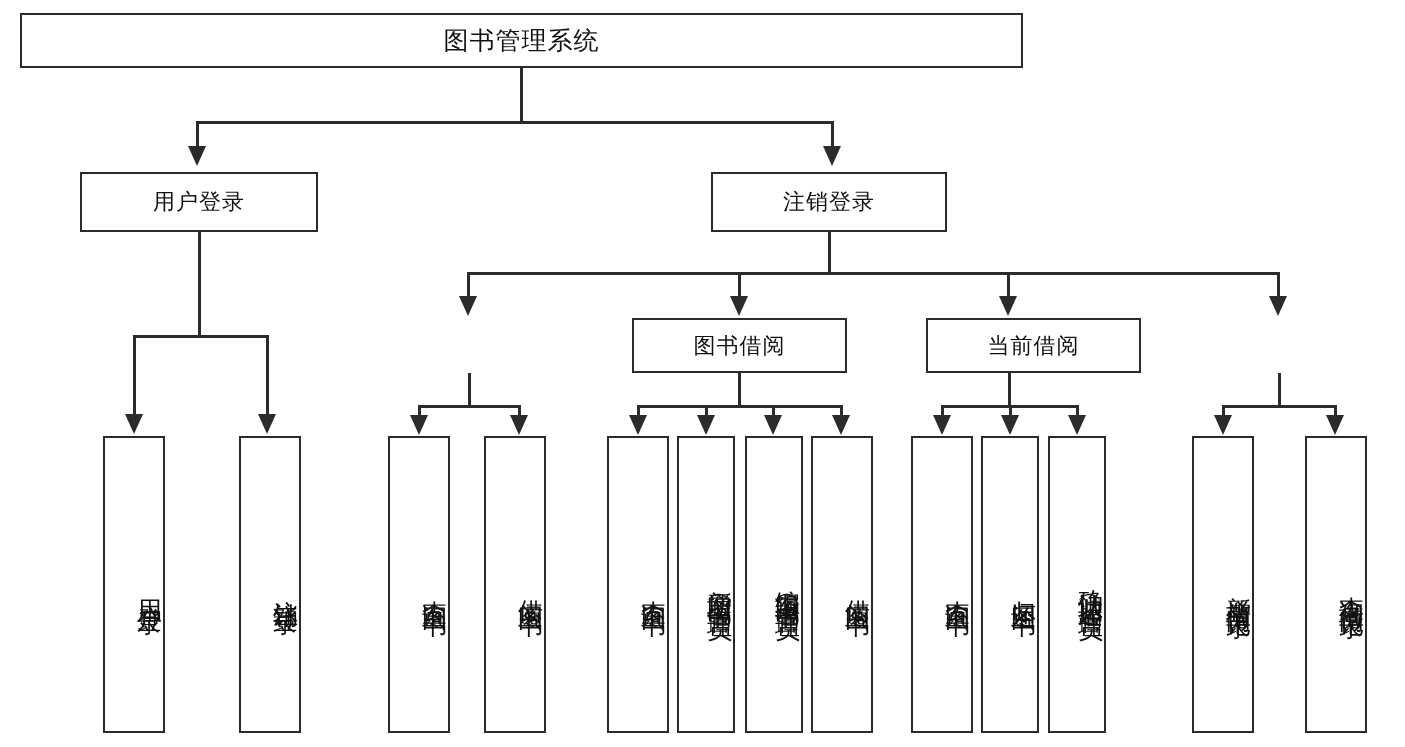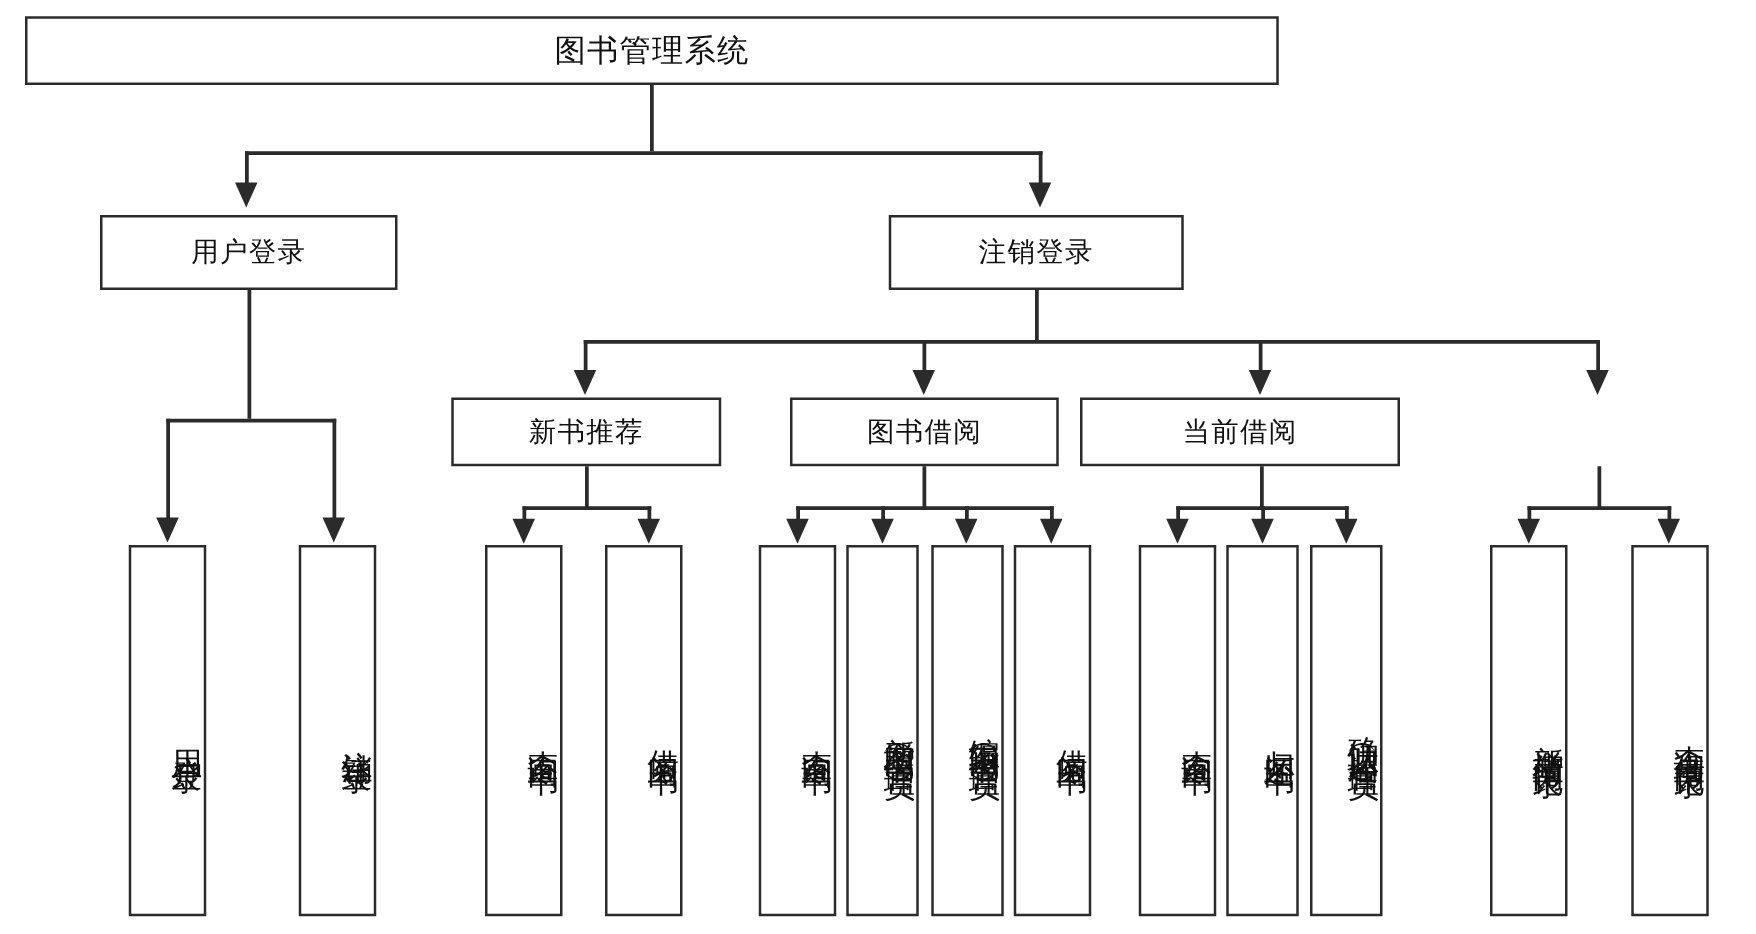--- a/index.html
+++ b/index.html
@@ -110,27 +110,24 @@
   <div class="edge hline" style="left:467px; top:272px; width:813px; height:3px;"></div>
   <div class="edge vline" style="left:467px; top:272px; width:3px; height:26px;"></div>
   <div class="arrow" style="left:459px; top:296px;"></div>
   <div class="edge vline" style="left:738px; top:272px; width:3px; height:26px;"></div>
   <div class="arrow" style="left:730px; top:296px;"></div>
   <div class="edge vline" style="left:1007px; top:272px; width:3px; height:26px;"></div>
   <div class="arrow" style="left:999px; top:296px;"></div>
   <div class="edge vline" style="left:1277px; top:272px; width:3px; height:26px;"></div>
   <div class="arrow" style="left:1269px; top:296px;"></div>
 
-  <div class="node h" style="left:361px; top:318px; width:216px; height:55px;">
-    <span>新书推荐</span>
-  </div>
   <div class="node h" style="left:632px; top:318px; width:215px; height:55px;text-align:right;">
     <span>图书借阅</span>
   </div>
-  <div class="node h" style="left:864px; top:318px; width:256px; height:55px;">
+  <div class="node h" style="left:926px; top:318px; width:215px; height:55px;">
     <span>当前借阅</span>
   </div>
 
   <div class="edge vline" style="left:468px; top:373px; width:3px; height:33px;"></div>
   <div class="edge hline" style="left:418px; top:405px; width:103px; height:3px;"></div>
   <div class="edge vline" style="left:418px; top:405px; width:3px; height:12px;"></div>
   <div class="arrow" style="left:410px; top:415px;"></div>
   <div class="edge vline" style="left:518px; top:405px; width:3px; height:12px;"></div>
   <div class="arrow" style="left:510px; top:415px;"></div>
 

